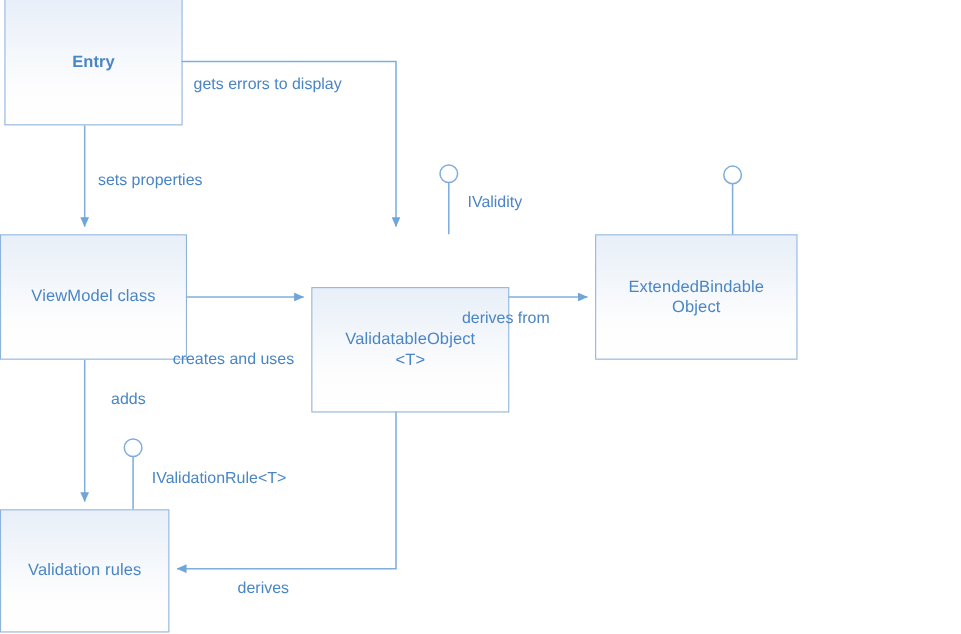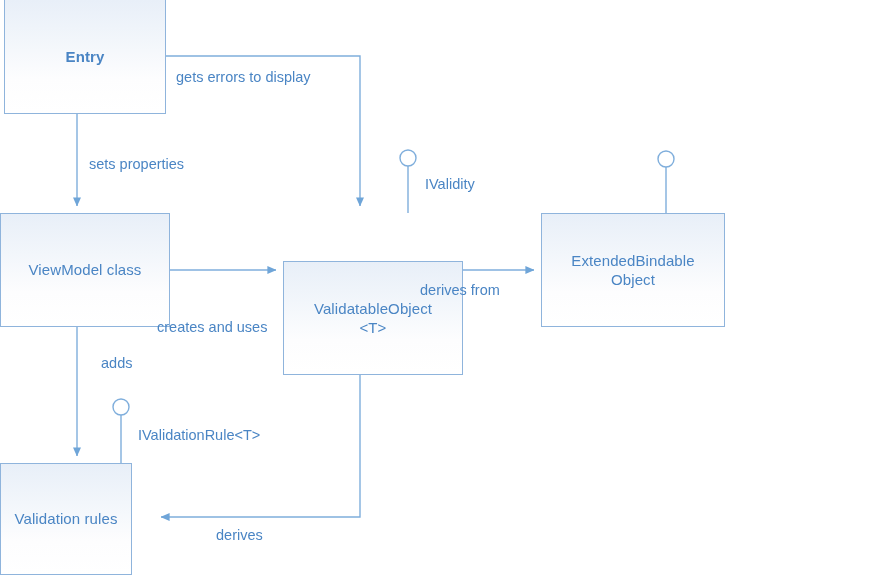--- a/index.html
+++ b/index.html
@@ -112,21 +112,21 @@
   <div class="node-box" style="left:283px; top:213px; width:180px; height:114px;margin-top:48px;">
     <span class="node-label">ValidatableObject
 &lt;T&gt;</span>
   </div>
 
   <div class="node-box" style="left:541px; top:213px; width:184px; height:114px;">
     <span class="node-label">ExtendedBindable
 Object</span>
   </div>
 
-  <div class="node-box" style="left:0px; top:463px; width:132px; height:112px;">
+  <div class="node-box" style="left:0px; top:463px; width:154px; height:112px;">
     <span class="node-label">Validation rules</span>
   </div>
 
   <div class="edge-label" style="left:176px; top:69px;">gets errors to display</div>
 
   <div class="edge-label" style="left:89px; top:156px;">sets properties</div>
 
   <div class="edge-label" style="left:157px; top:288px;margin-top:31px;">creates and uses</div>
 
   <div class="edge-label" style="left:101px; top:355px;">adds</div>

